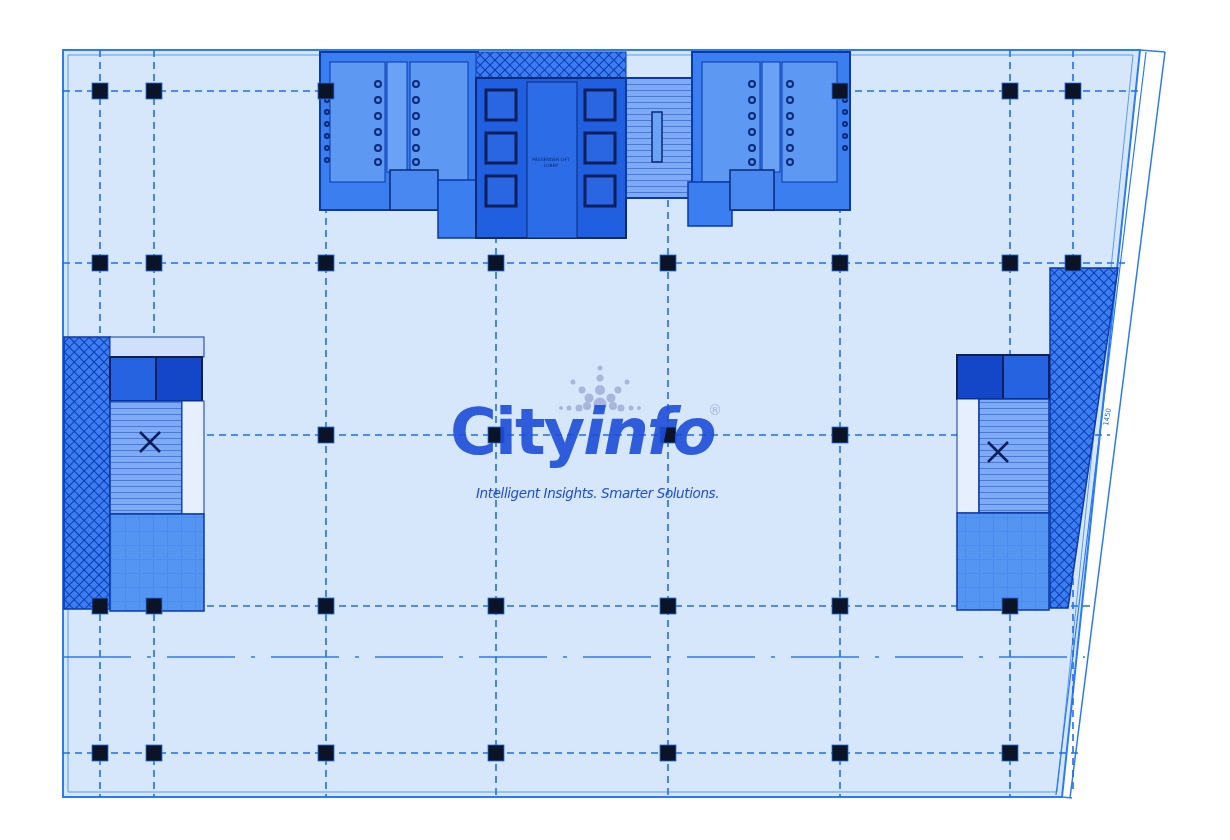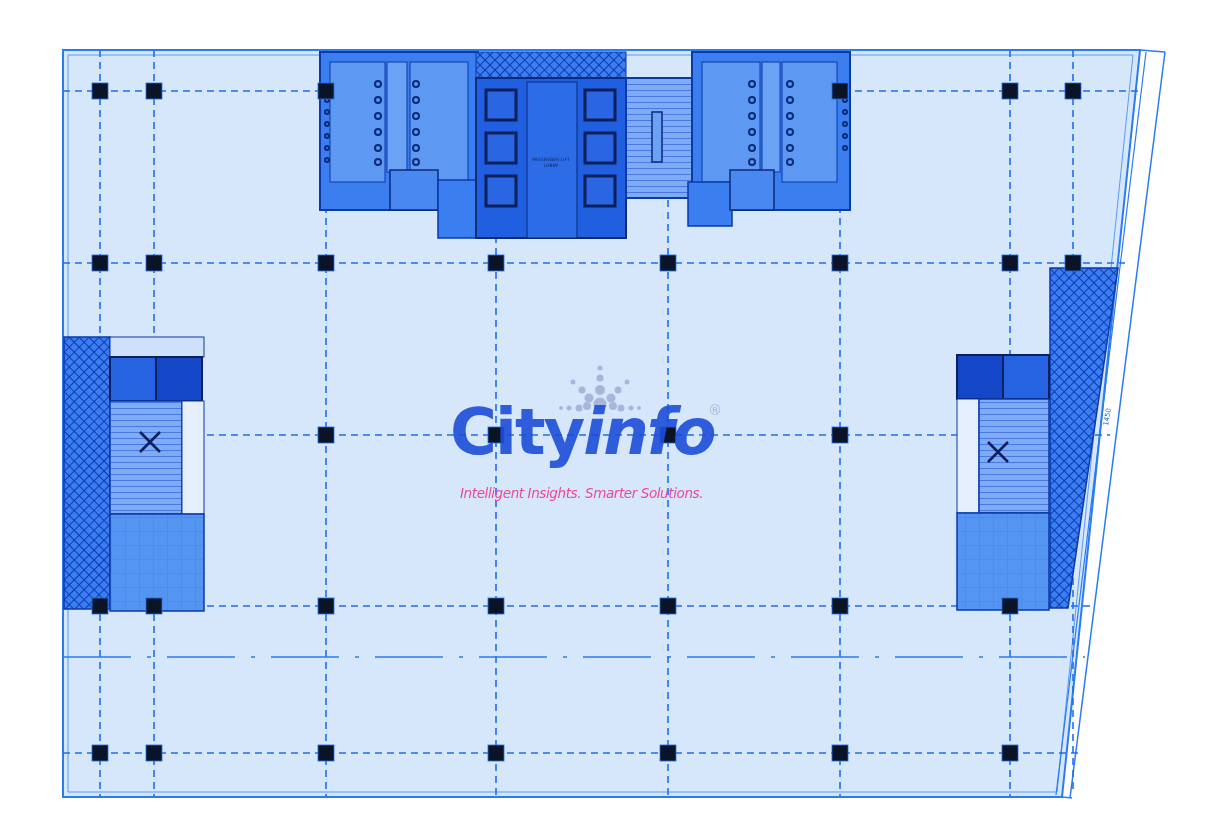--- a/index.html
+++ b/index.html
@@ -5,21 +5,21 @@
     html, body { margin: 0; padding: 0; background: #ffffff; }
     body { width: 1230px; height: 840px; overflow: hidden; position: relative;
            font-family: "Liberation Sans", sans-serif; }
     #plan { position: absolute; left: 0; top: 0; width: 1230px; height: 840px; }
     .logo-word { position: absolute; left: 450px; top: 395px; font-family: "DejaVu Sans", sans-serif;
       font-weight: bold; font-size: 64px; color: #1d4ed8; letter-spacing: -2px; opacity: .9;
       pointer-events: none; }
     .logo-word i { font-style: italic; font-weight: bold; }
     .logo-reg { position: absolute; left: 708px; top: 402px; font-size: 14px; color: #a9b6dc;
       font-family: "DejaVu Sans", sans-serif; pointer-events: none; }
-    .logo-tag { position: absolute; left: 460px; top: 485px; font-size: 13.5px; color: #ec4899;
+    .logo-tag { position: absolute; left: 476px; top: 485px; font-size: 13.5px; color: #1d4ed8;
       font-style: italic; font-family: "DejaVu Sans", sans-serif; letter-spacing: -0.4px;
       pointer-events: none; }
     .lobby-label { position: absolute; left: 527px; top: 157px; width: 48px; text-align: center;
       font-size: 4.5px; line-height: 6px; color: #0b2a6a; font-family: "DejaVu Sans", sans-serif; }
     .dim-label { position: absolute; left: 1102px; top: 425px; font-size: 7px; color: #1d5fe0;
       transform: rotate(-80deg); transform-origin: left top; font-family: "DejaVu Sans", sans-serif; }
   </style>
 </head>
 <body>
 

